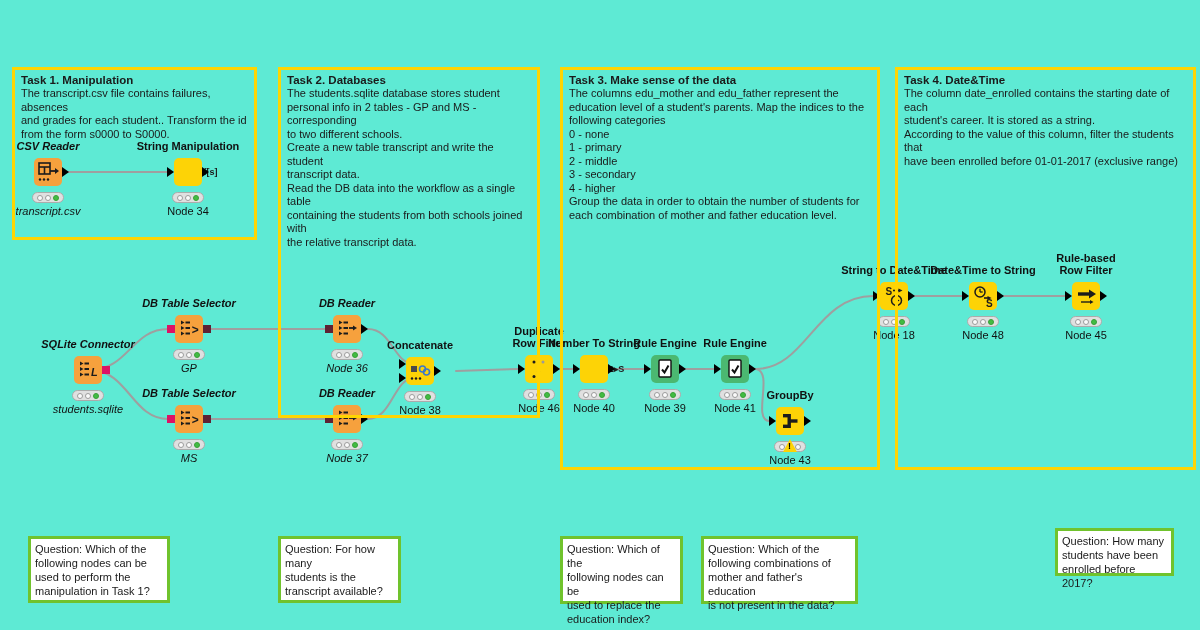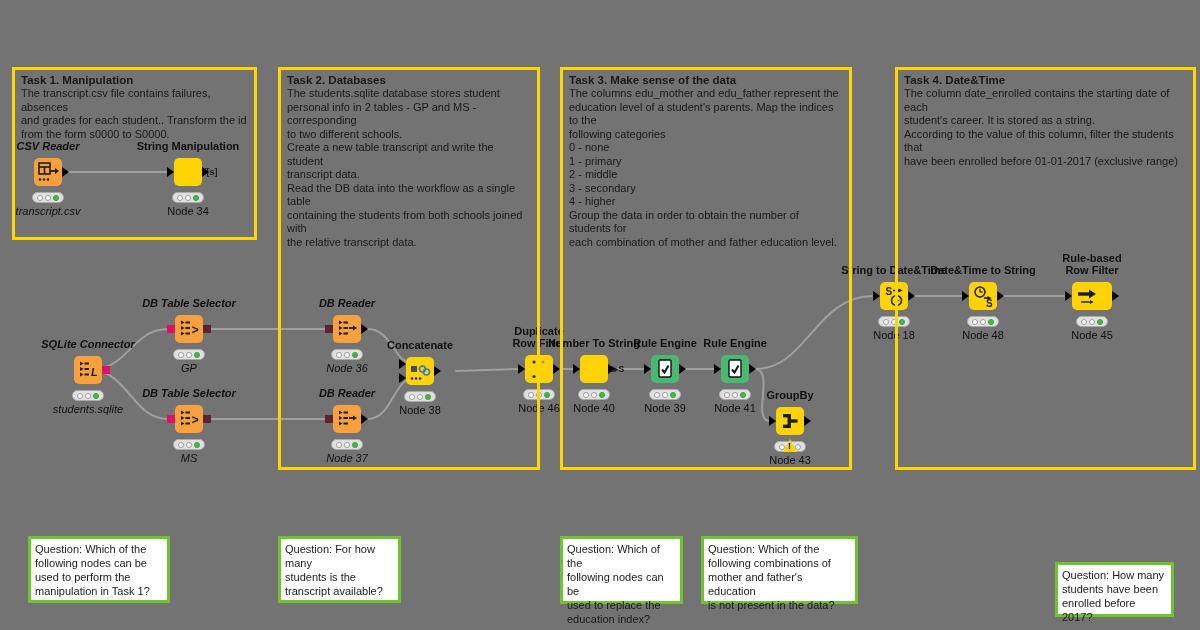--- a/index.html
+++ b/index.html
@@ -1,16 +1,16 @@
 <!DOCTYPE html>
 <html><head>
 <meta charset="utf-8">
 <style>
   html,body{margin:0;padding:0;background:#fff;}
-  #canvas{position:relative;width:1200px;height:630px;overflow:hidden;background:#737373;
+  #canvas{position:relative;width:1200px;height:630px;overflow:hidden;background:#5eead4;
           font-family:"Liberation Sans",sans-serif;color:#1a1a1a;}
   
   .task{position:absolute;border:3px solid #ffd502;background:transparent;z-index:6;padding:3px 6px;box-sizing:border-box;pointer-events:auto;}
   .task h3{margin:0;font-size:11.5px;line-height:14px;font-weight:bold;}
   .task p{margin:0;font-size:11px;line-height:13.5px;white-space:pre-line;}
   .q{position:absolute;border:3px solid #70c32d;background:#fff;z-index:6;padding:3px 4px;box-sizing:border-box;
      font-size:11px;line-height:14px;white-space:pre-line;margin-top:44px;}
   
   .wires{position:absolute;left:0;top:0;z-index:1;pointer-events:none;}
   
@@ -68,32 +68,32 @@
       <path d="M1004,296 H1065"></path>
     </g>
   </svg>
 
   <div class="task" style="left:12px;top:67px;width:245px;height:173px;">
     <h3>Task 1. Manipulation</h3>
     <p>The transcript.csv file contains failures, absences
 and grades for each student.. Transform the id
 from the form s0000 to S0000.</p>
   </div>
-  <div class="task" style="left:278px;top:67px;width:262px;height:403px;">
+  <div class="task" style="left:278px;top:67px;width:262px;height:351px;">
     <h3>Task 2. Databases</h3>
     <p>The students.sqlite database stores student
 personal info in 2 tables - GP and MS - corresponding
 to two different schools.
 Create a new table transcript and write the student
 transcript data.
 Read the DB data into the workflow as a single table
 containing the students from both schools joined with
 the relative transcript data.</p>
   </div>
-  <div class="task" style="left:560px;top:67px;width:292px;height:403px;">
+  <div class="task" style="left:560px;top:67px;width:320px;height:403px;">
     <h3>Task 3. Make sense of the data</h3>
     <p>The columns edu_mother and edu_father represent the
 education level of a student's parents. Map the indices to the
 following categories
 0 - none
 1 - primary
 2 - middle
 3 - secondary
 4 - higher
 Group the data in order to obtain the number of students for
@@ -115,21 +115,21 @@
 students is the
 transcript available?</div>
   <div class="q" style="left:560px;top:492px;width:123px;height:68px;">Question: Which of the
 following nodes can be
 used to replace the
 education index?</div>
   <div class="q" style="left:701px;top:492px;width:157px;height:68px;">Question: Which of the
 following combinations of
 mother and father's education
 is not present in the data?</div>
-  <div class="q" style="left:1055px;top:518px;width:119px;height:55px;">Question: How many
+  <div class="q" style="left:1055px;top:484px;width:119px;height:48px;">Question: How many
 students have been
 enrolled before 2017?</div>
 
   <div class="node orange" style="left:34px;top:158px;">
     <span class="nm">CSV Reader</span>
     <svg class="gsvg" width="28" height="28" viewBox="0 0 28 28">
       <rect x="5" y="5" width="11" height="11" fill="none" stroke="#1c1c1c" stroke-width="1.6"></rect>
       <line x1="5" y1="9" x2="16" y2="9" stroke="#1c1c1c" stroke-width="1.6"></line>
       <line x1="10.5" y1="9" x2="10.5" y2="16" stroke="#1c1c1c" stroke-width="1.6"></line>
       <line x1="16" y1="13" x2="23" y2="13" stroke="#1c1c1c" stroke-width="1.8"></line>
@@ -408,21 +408,21 @@
     <span class="pin"></span>
     <span class="pout"></span>
     <div class="status">
         <i class="dot"></i>
         <i class="dot"></i>
         <i class="dot g"></i>
       </div>
     <span class="lbl">Node 48</span>
   </div>
 
-  <div class="node yellow" style="left:1072px;top:282px;padding-left:12px;">
+  <div class="node yellow" style="left:1072px;top:282px;">
     <span class="nm">Rule-based
 Row Filter</span>
     <svg class="gsvg" width="28" height="28" viewBox="0 0 28 28">
       <line x1="6" y1="12" x2="18" y2="12" stroke="#1c1c1c" stroke-width="3.4"></line>
       <polygon points="17,7.5 24,12 17,16.5" fill="#1c1c1c"></polygon>
       <line x1="9" y1="20" x2="19" y2="20" stroke="#1c1c1c" stroke-width="1.4"></line>
       <polygon points="18,18 21.5,20 18,22" fill="#1c1c1c"></polygon>
     </svg>
     <span class="pin"></span>
     <span class="pout"></span>

